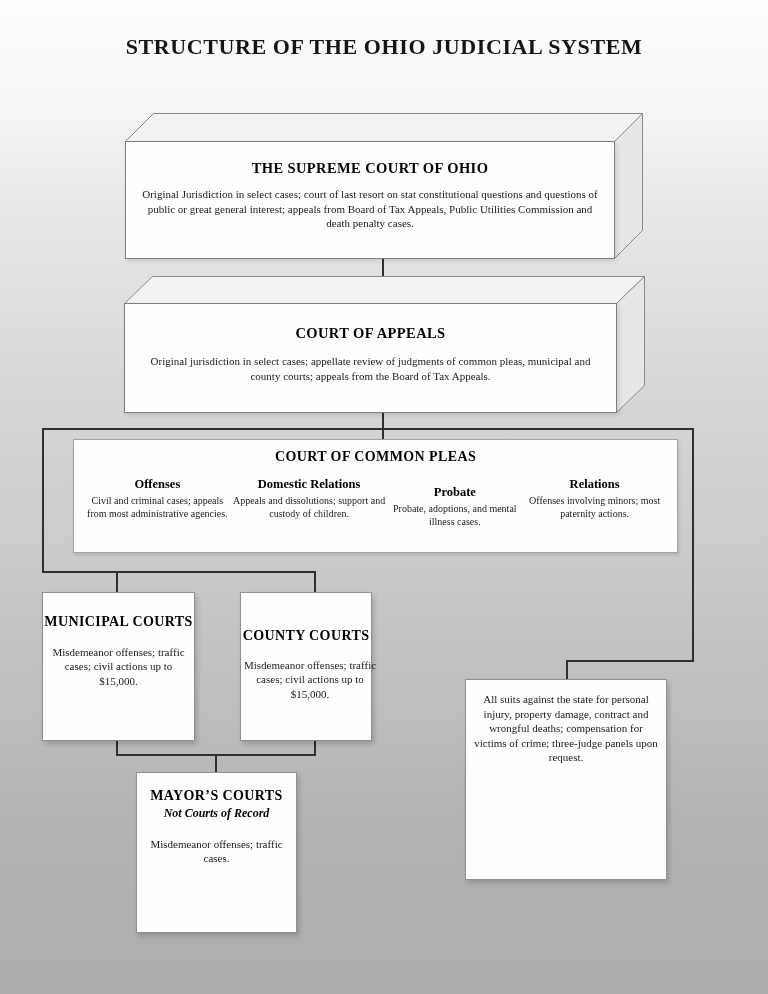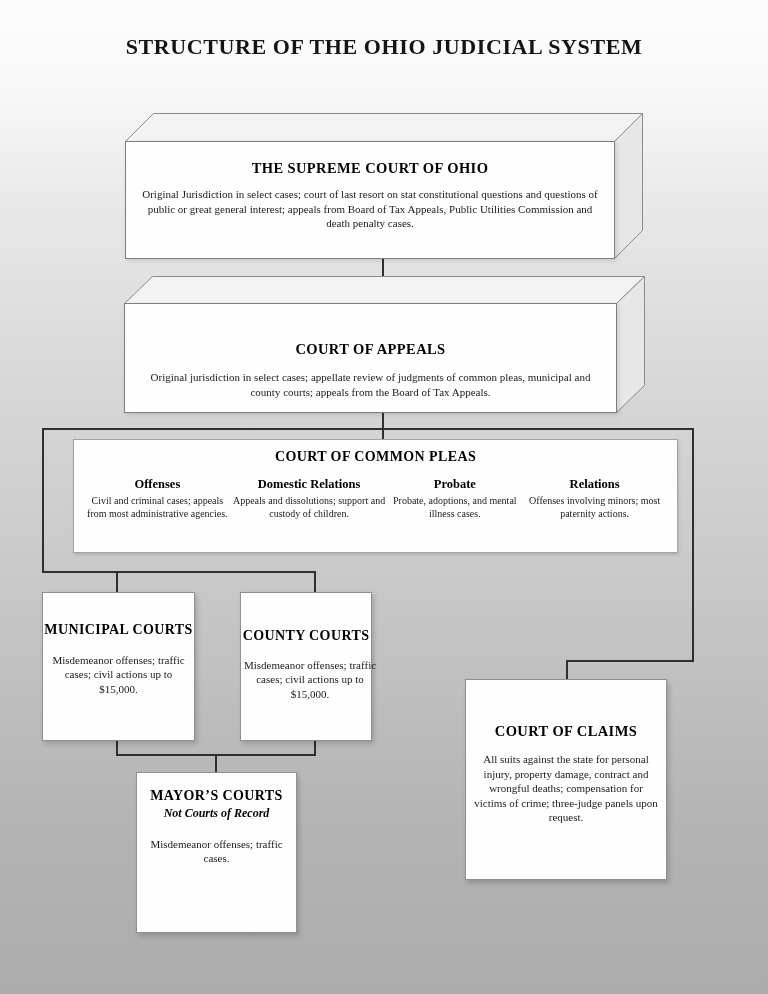--- a/index.html
+++ b/index.html
@@ -82,61 +82,60 @@
       <div class="node-body" style="width:462px;margin-top:10px;">Original Jurisdiction in select cases; court of last resort on stat constitutional questions and questions of public or great general interest; appeals from Board of Tax Appeals,  Public Utilities Commission and death penalty cases.</div>
     </div>
   </div>
 
   <div class="box3d" style="left:124px;top:276px;width:521px;height:137px;">
     <svg width="521" height="137">
       <polygon points="0.5,27.5 28.5,0.5 520.5,0.5 492.5,27.5" fill="#f3f3f3" stroke="#8a8a8a" stroke-width="1"></polygon>
       <polygon points="492.5,27.5 520.5,0.5 520.5,109.5 492.5,136.5" fill="#e7e7e7" stroke="#8a8a8a" stroke-width="1"></polygon>
     </svg>
     <div class="front" style="left:0;top:27px;width:493px;height:110px;">
-      <div class="node-title" style="padding-top:36px;">COURT OF APPEALS</div>
+      <div class="node-title" style="padding-top:20px;">COURT OF APPEALS</div>
       <div class="node-body" style="width:470px;margin-top:12px;">Original jurisdiction in select cases; appellate review of judgments of common pleas, municipal and county courts; appeals from the Board of Tax Appeals.</div>
     </div>
   </div>
 
   <div class="inner-box" style="left:73px;top:439px;width:605px;height:114px;">
     <div class="node-title" style="padding-top:8px;font-size:14px;">COURT OF COMMON PLEAS</div>
     <div class="divisions">
       <div class="division" style="width:148px;">
         <div class="division-name">Offenses</div>
         <div class="division-body">Civil and criminal cases; appeals from most administrative agencies.</div>
       </div>
       <div class="division" style="width:158px;">
         <div class="division-name">Domestic Relations</div>
         <div class="division-body">Appeals and dissolutions; support and custody of children.</div>
       </div>
-      <div class="division" style="width:136px;">
+      <div class="division" style="width:136px;margin-top:8px;">
         <div class="division-name">Probate</div>
         <div class="division-body">Probate, adoptions, and mental illness cases.</div>
       </div>
       <div class="division" style="width:146px;">
         <div class="division-name">Relations</div>
         <div class="division-body">Offenses involving minors; most paternity actions.</div>
       </div>
     </div>
   </div>
 
   <div class="box" style="left:42px;top:592px;width:153px;height:149px;">
-    <div class="node-title" style="padding-top:28px;font-size:14px;">MUNICIPAL COURTS</div>
+    <div class="node-title" style="padding-top:20px;font-size:14px;">MUNICIPAL COURTS</div>
     <div class="node-body" style="width:136px;margin-top:14px;">Misdemeanor offenses; traffic cases; civil actions up to $15,000.</div>
   </div>
 
   <div class="box" style="left:240px;top:592px;width:132px;height:149px;">
     <div class="node-title" style="padding-top:34px;font-size:14px;">COUNTY COURTS</div>
     <div class="node-body" style="width:138px;margin-top:13px;">Misdemeanor offenses; traffic cases; civil actions up to $15,000.</div>
   </div>
 
   <div class="box" style="left:136px;top:772px;width:161px;height:161px;">
     <div class="node-title" style="padding-top:14px;font-size:14px;">MAYOR’S COURTS</div>
     <div class="node-subtitle">Not Courts of Record</div>
     <div class="node-body" style="width:146px;margin-top:16px;">Misdemeanor offenses; traffic cases.</div>
   </div>
 
   <div class="box" style="left:465px;top:679px;width:202px;height:201px;">
-    <div class="node-title" style="padding-top:42px;">COURT OF CLAIMS</div>
     <div class="node-body" style="width:186px;margin-top:12px;">All suits against the state for personal injury, property damage, contract and wrongful deaths; compensation for victims of crime; three-judge panels upon request.</div>
   </div>
 
 </div>
 
 </body></html>

